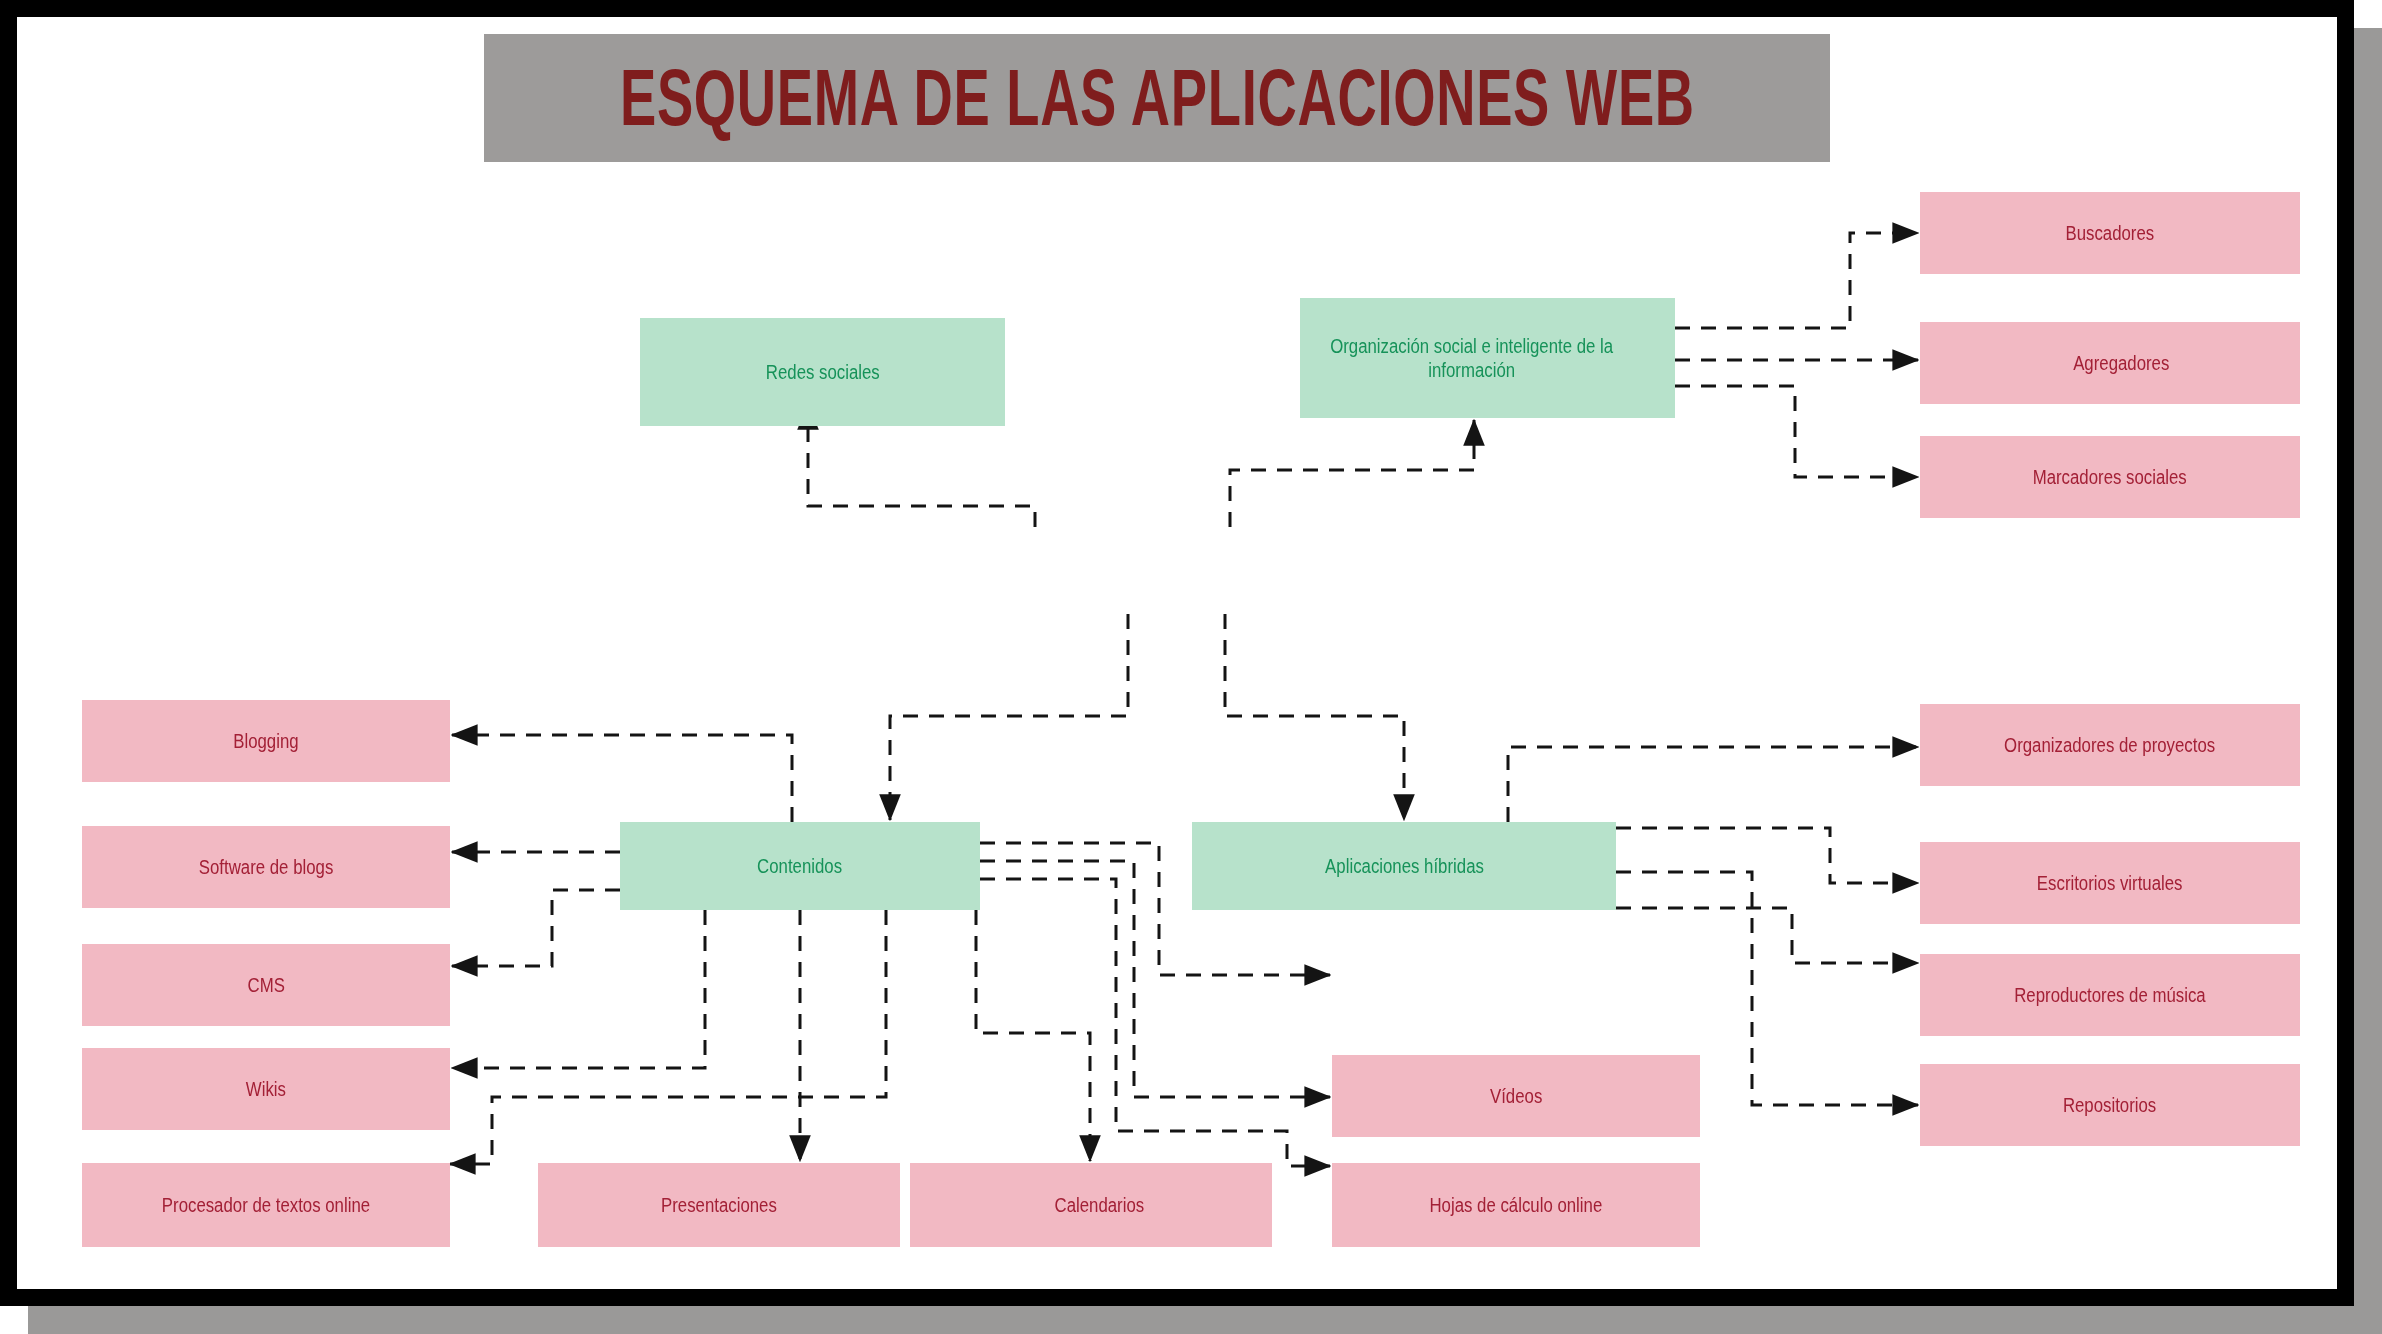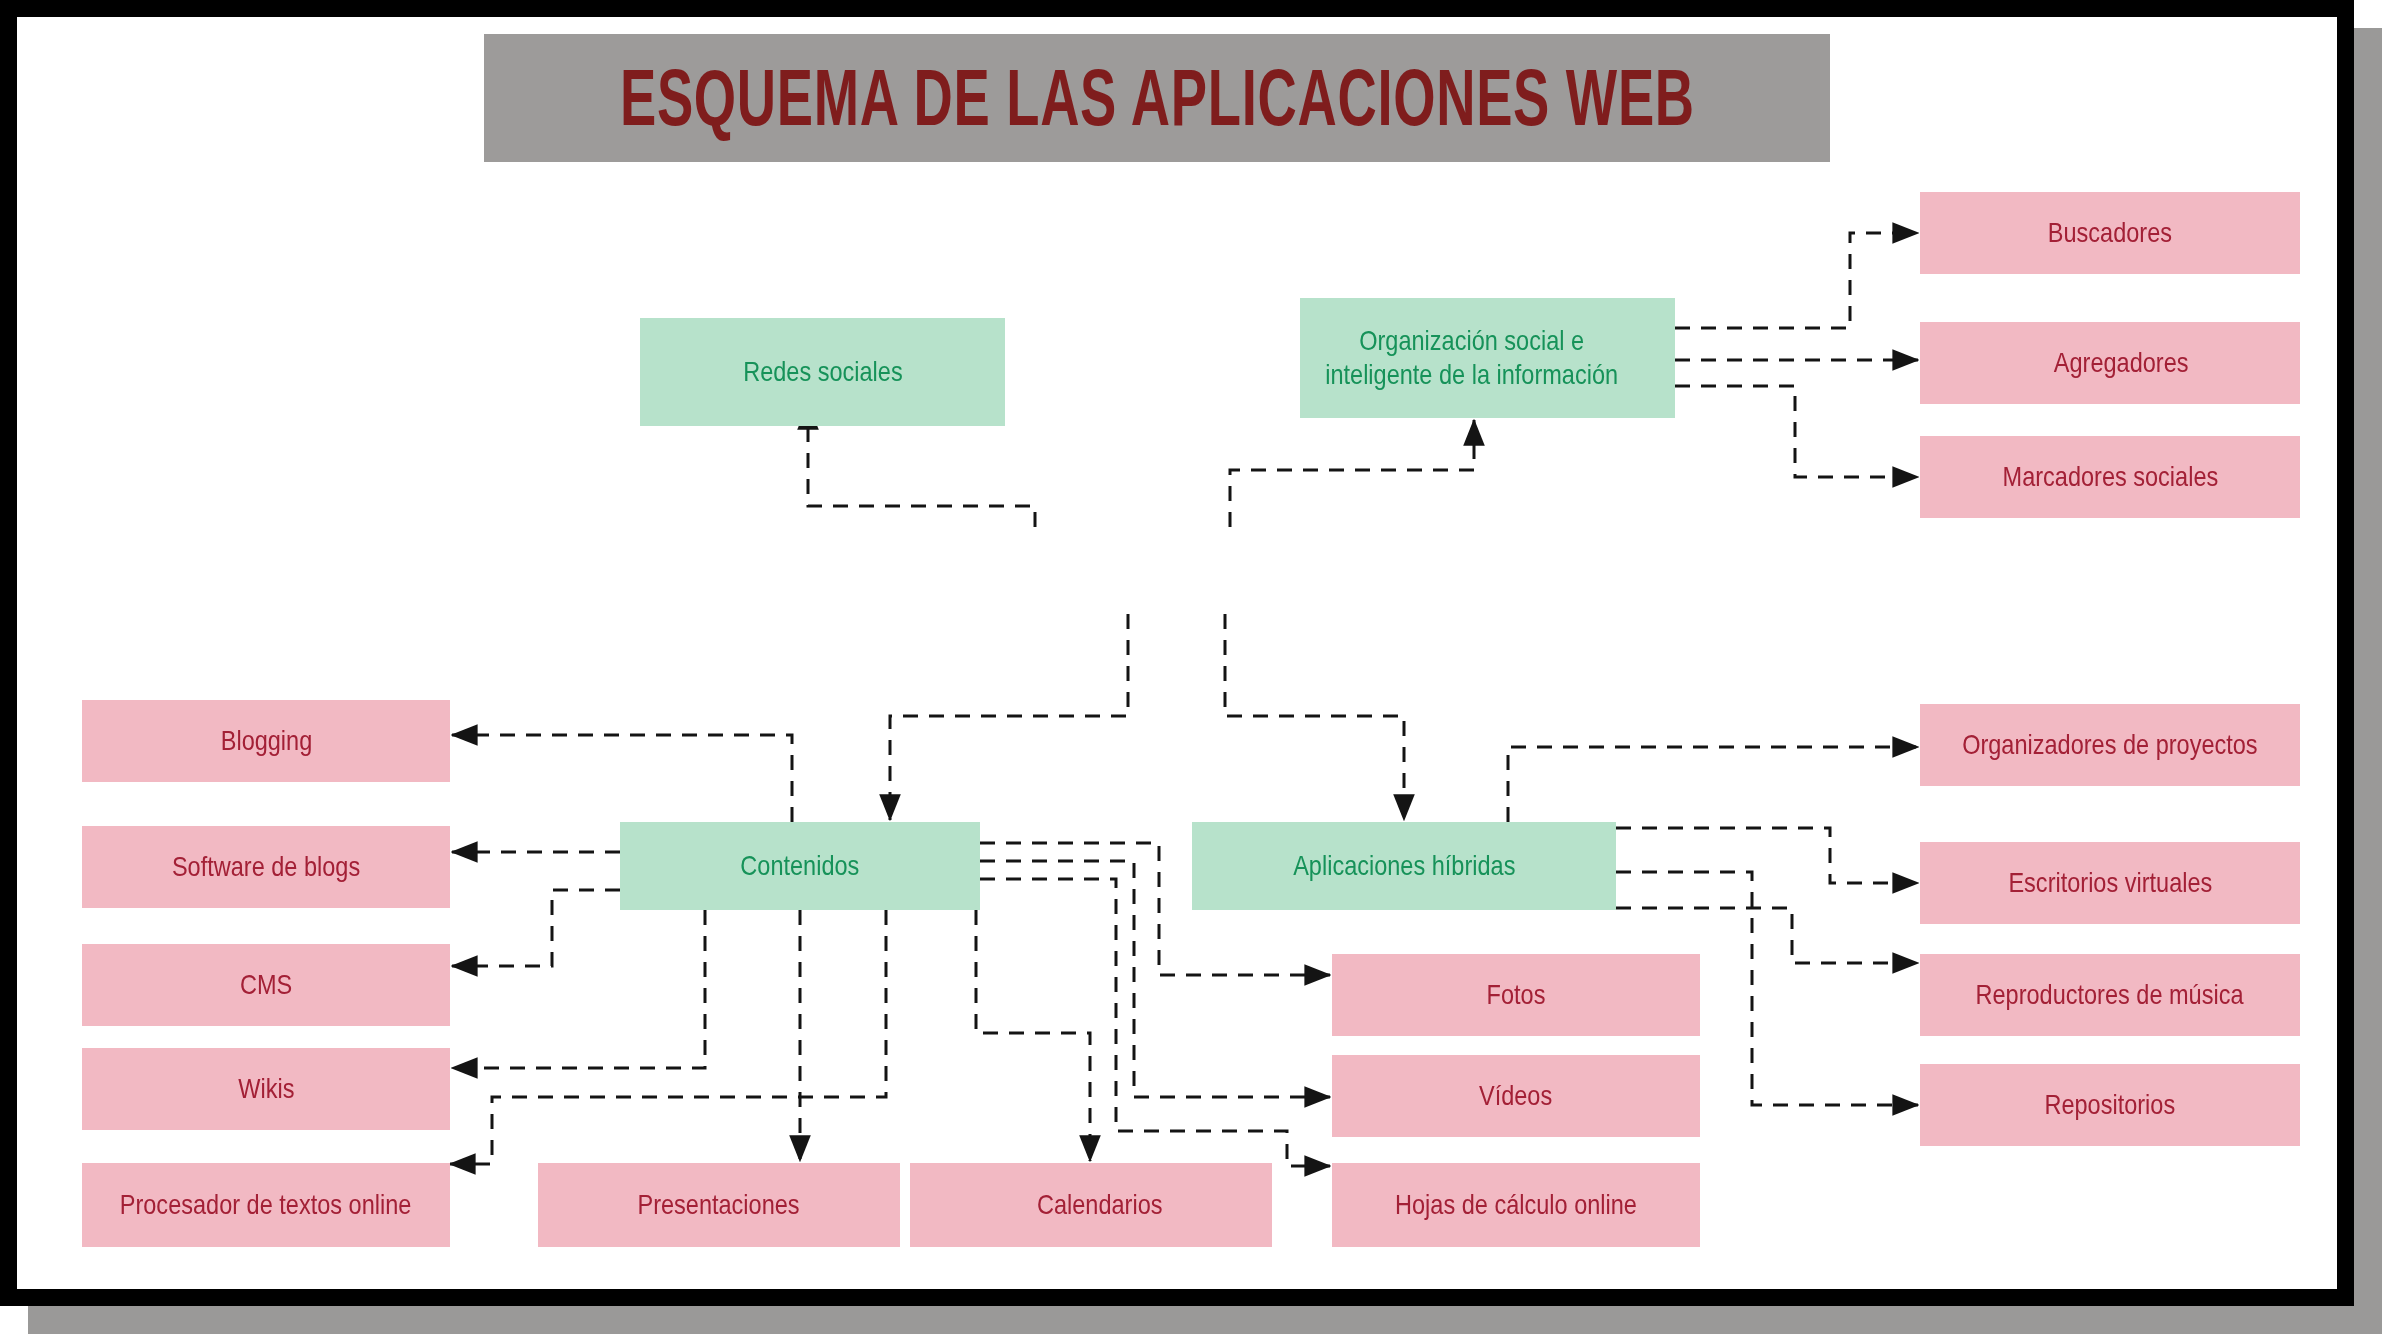--- a/index.html
+++ b/index.html
@@ -39,21 +39,21 @@
     stroke: #141414;
     stroke-width: 3;
     stroke-dasharray: 15 11;
   }
   .node {
     position: absolute;
     display: flex;
     align-items: center;
     justify-content: center;
     text-align: center;
-    font-size: 28px;
+    font-size: 20px;
     line-height: 1.22;
     box-sizing: border-box;
     padding: 0 8px;
   }
   .node > span {
     display: inline-block;
     transform: scaleX(0.84);
     white-space: nowrap;
   }
   .node.wrap > span { white-space: normal; width: 118%; margin-left: -9%; }
@@ -168,23 +168,20 @@
   </div>
 
   <div class="node leaf" style="left:538px; top:1163px; width:362px; height:84px;">
     <span>Presentaciones</span>
   </div>
 
   <div class="node leaf" style="left:910px; top:1163px; width:362px; height:84px;padding-left:25px;">
     <span>Calendarios</span>
   </div>
 
-  <div class="node leaf" style="left:1332px; top:954px; width:368px; height:82px;">
-    <span>Fotos</span>
-  </div>
 
   <div class="node leaf" style="left:1332px; top:1055px; width:368px; height:82px;">
     <span>Vídeos</span>
   </div>
 
   <div class="node leaf" style="left:1332px; top:1163px; width:368px; height:84px;">
     <span>Hojas de cálculo online</span>
   </div>
 
   <div class="node leaf" style="left:1920px; top:704px; width:380px; height:82px;">

